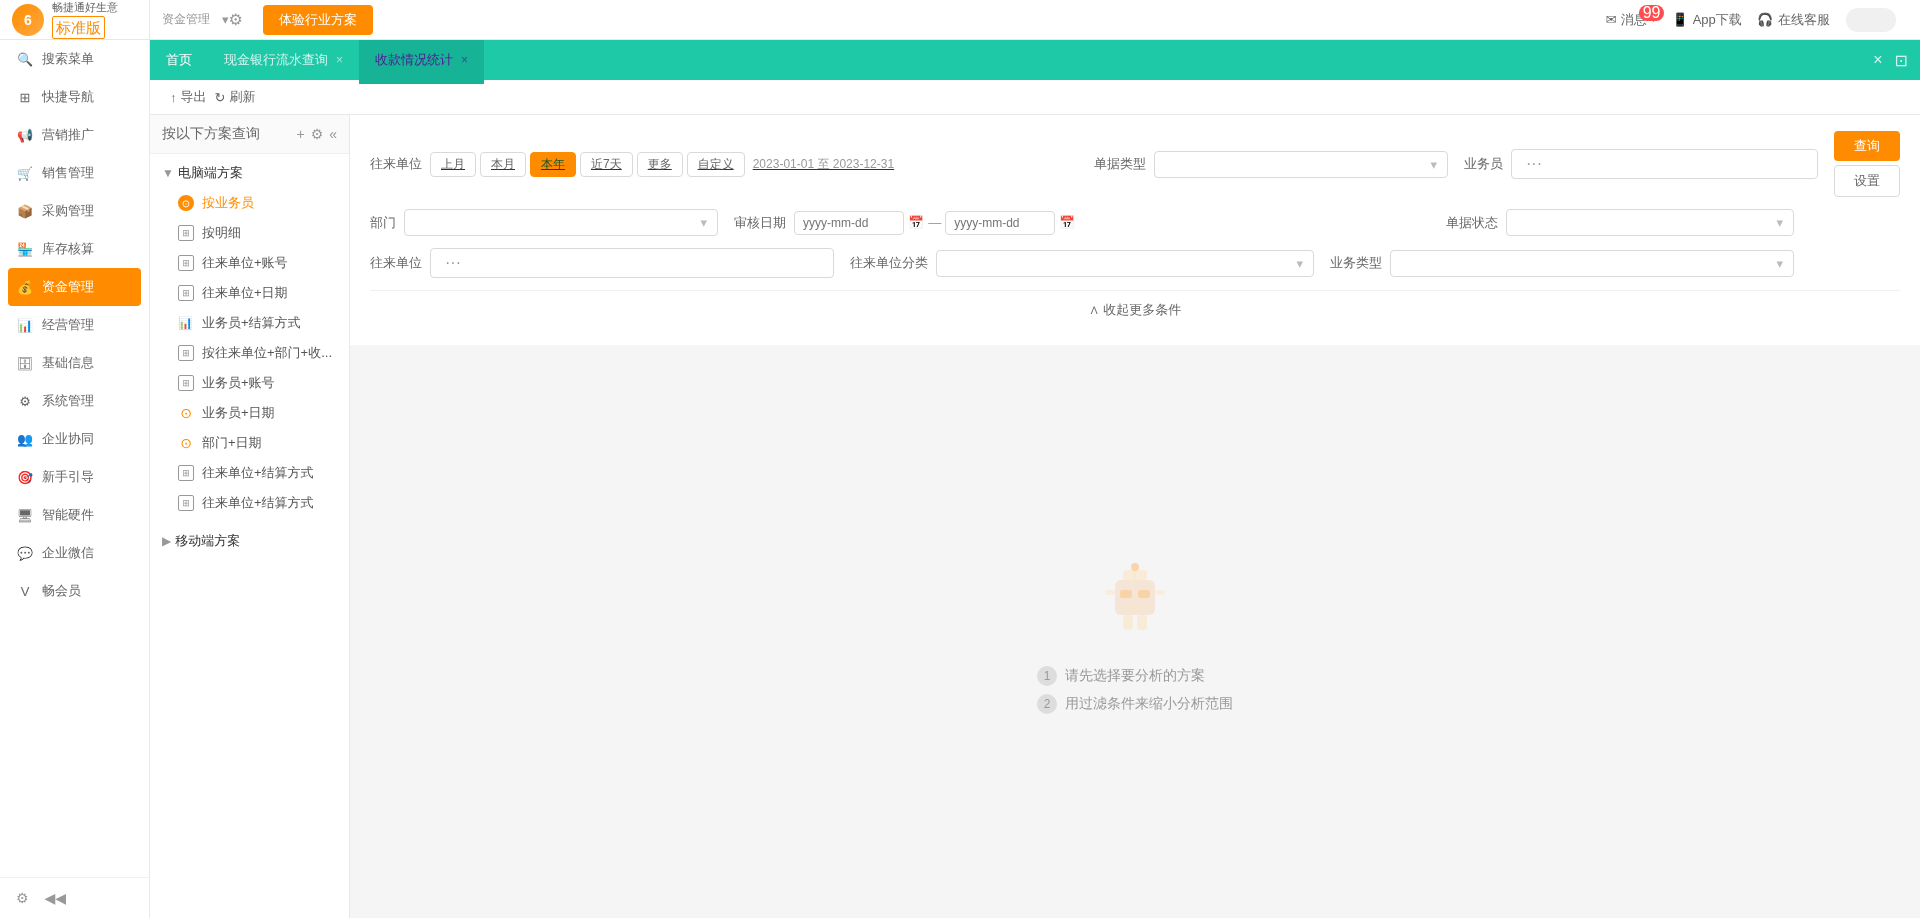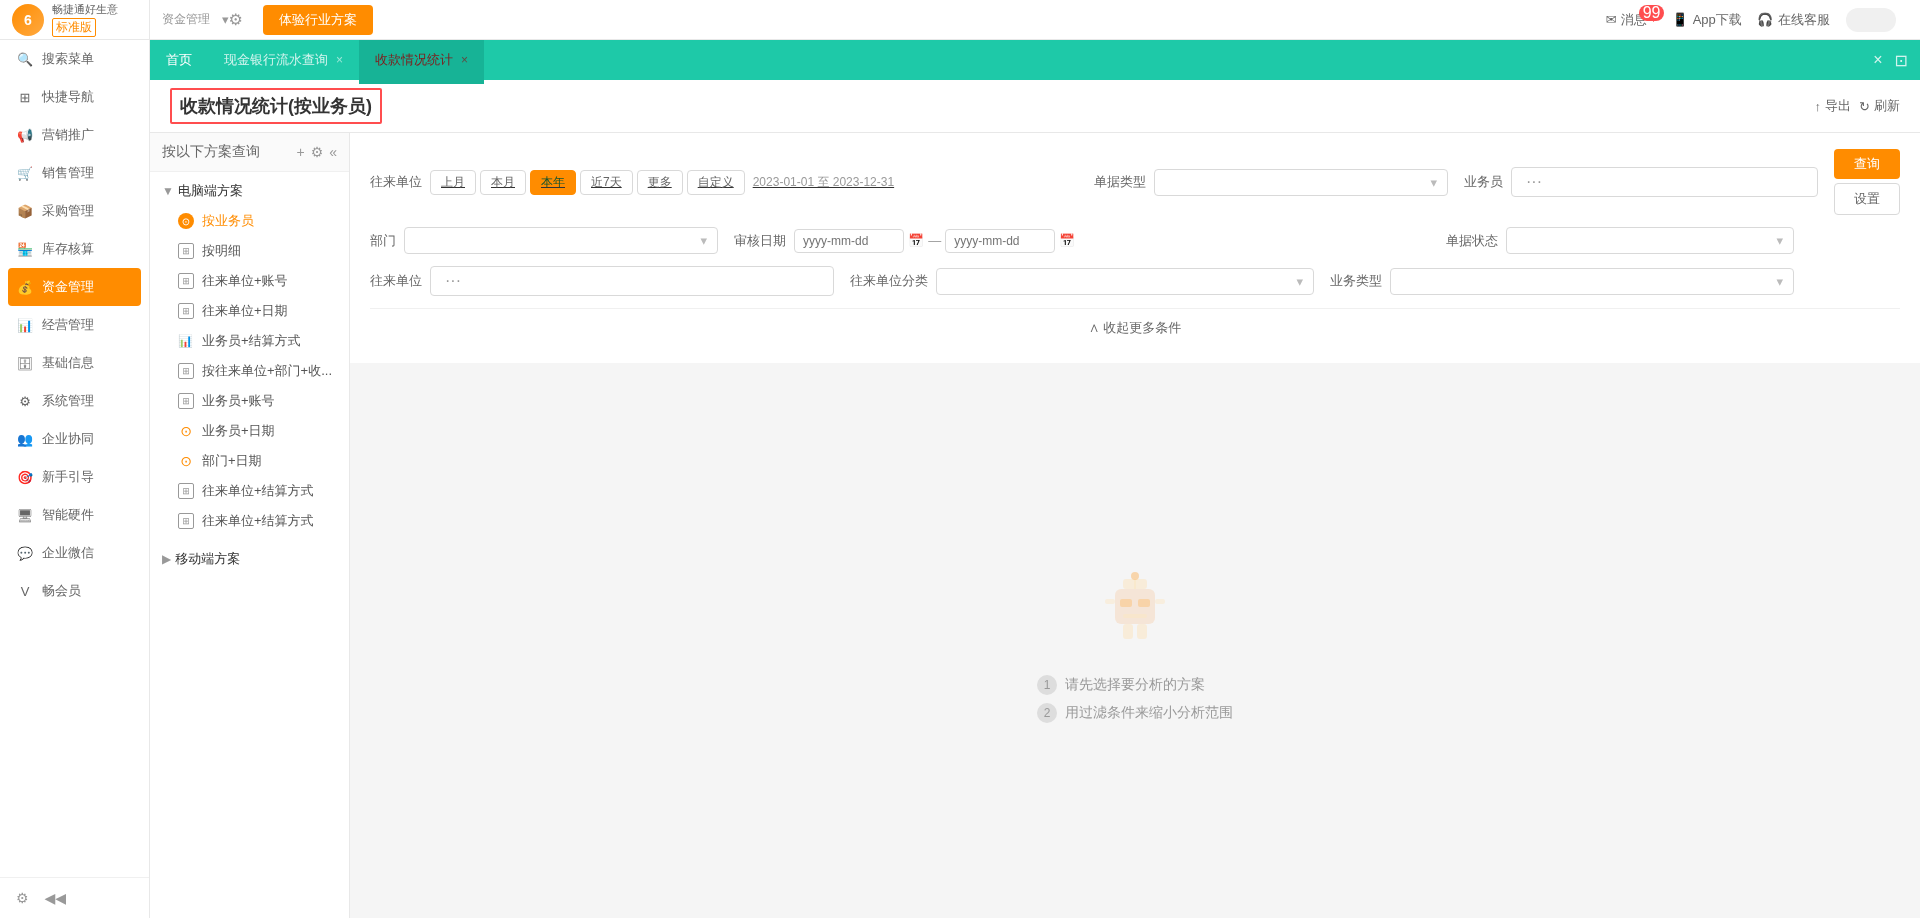--- a/index.html
+++ b/index.html
@@ -21,21 +21,21 @@
     }
     .logo-icon {
       width: 32px; height: 32px;
       background: linear-gradient(135deg, #ff8c00, #ffa940);
       border-radius: 50%;
       display: flex; align-items: center; justify-content: center;
       color: white; font-weight: bold; font-size: 14px;
       flex-shrink: 0;
     }
     .logo-text { margin-left: 8px; font-size: 11px; color: #666; line-height: 1.3; }
-    .edition-badge { font-size: 12px; color: #ff8c00; border: 1px solid #ff8c00; border-radius: 2px; padding: 1px 3px; margin-top: 2px; display: inline-block; }
+    .edition-badge { font-size: 15px; color: #ff8c00; border: 1px solid #ff8c00; border-radius: 2px; padding: 1px 3px; margin-top: 2px; display: inline-block; }
 
     .nav-item {
       display: flex; align-items: center; gap: 8px;
       padding: 10px 16px;
       cursor: pointer;
       color: #666;
       font-size: 13px;
       transition: background 0.2s;
     }
     .nav-item.active { background: #ff8c00; color: #fff; border-radius: 4px; margin: 0 8px; padding: 10px 8px; }
@@ -70,21 +70,21 @@
       display: flex; align-items: center;
       padding: 0 16px;
       height: 47px;
       color: rgba(255,255,255,0.8);
       cursor: pointer;
       font-size: 13px;
       position: relative;
     }
     .tab-item.active {
       background: #17b396;
-      color: #7f1d1d;
+      color: #4c1d95;
       font-weight: 500;
     }
     .tab-item.home { color: #fff; }
     .tab-close { margin-left: 8px; font-size: 12px; opacity: 0.7; }
 
     .tab-right-actions {
       margin-left: auto;
       display: flex; align-items: center; gap: 4px;
       padding-right: 8px;
     }
@@ -522,21 +522,20 @@
         <span>收款情况统计</span>
         <span class="tab-close">×</span>
       </div>
       <div class="tab-right-actions">
         <button class="tab-action-btn">×</button>
         <button class="tab-action-btn">⊡</button>
       </div>
     </div>
 
     <div class="page-header">
-      <div class="page-title">收款情况统计(按业务员)</div>
       <div class="page-actions">
         <button class="action-btn">
           <span>↑</span>
           <span>导出</span>
         </button>
         <button class="action-btn">
           <span>↻</span>
           <span>刷新</span>
         </button>
       </div>

